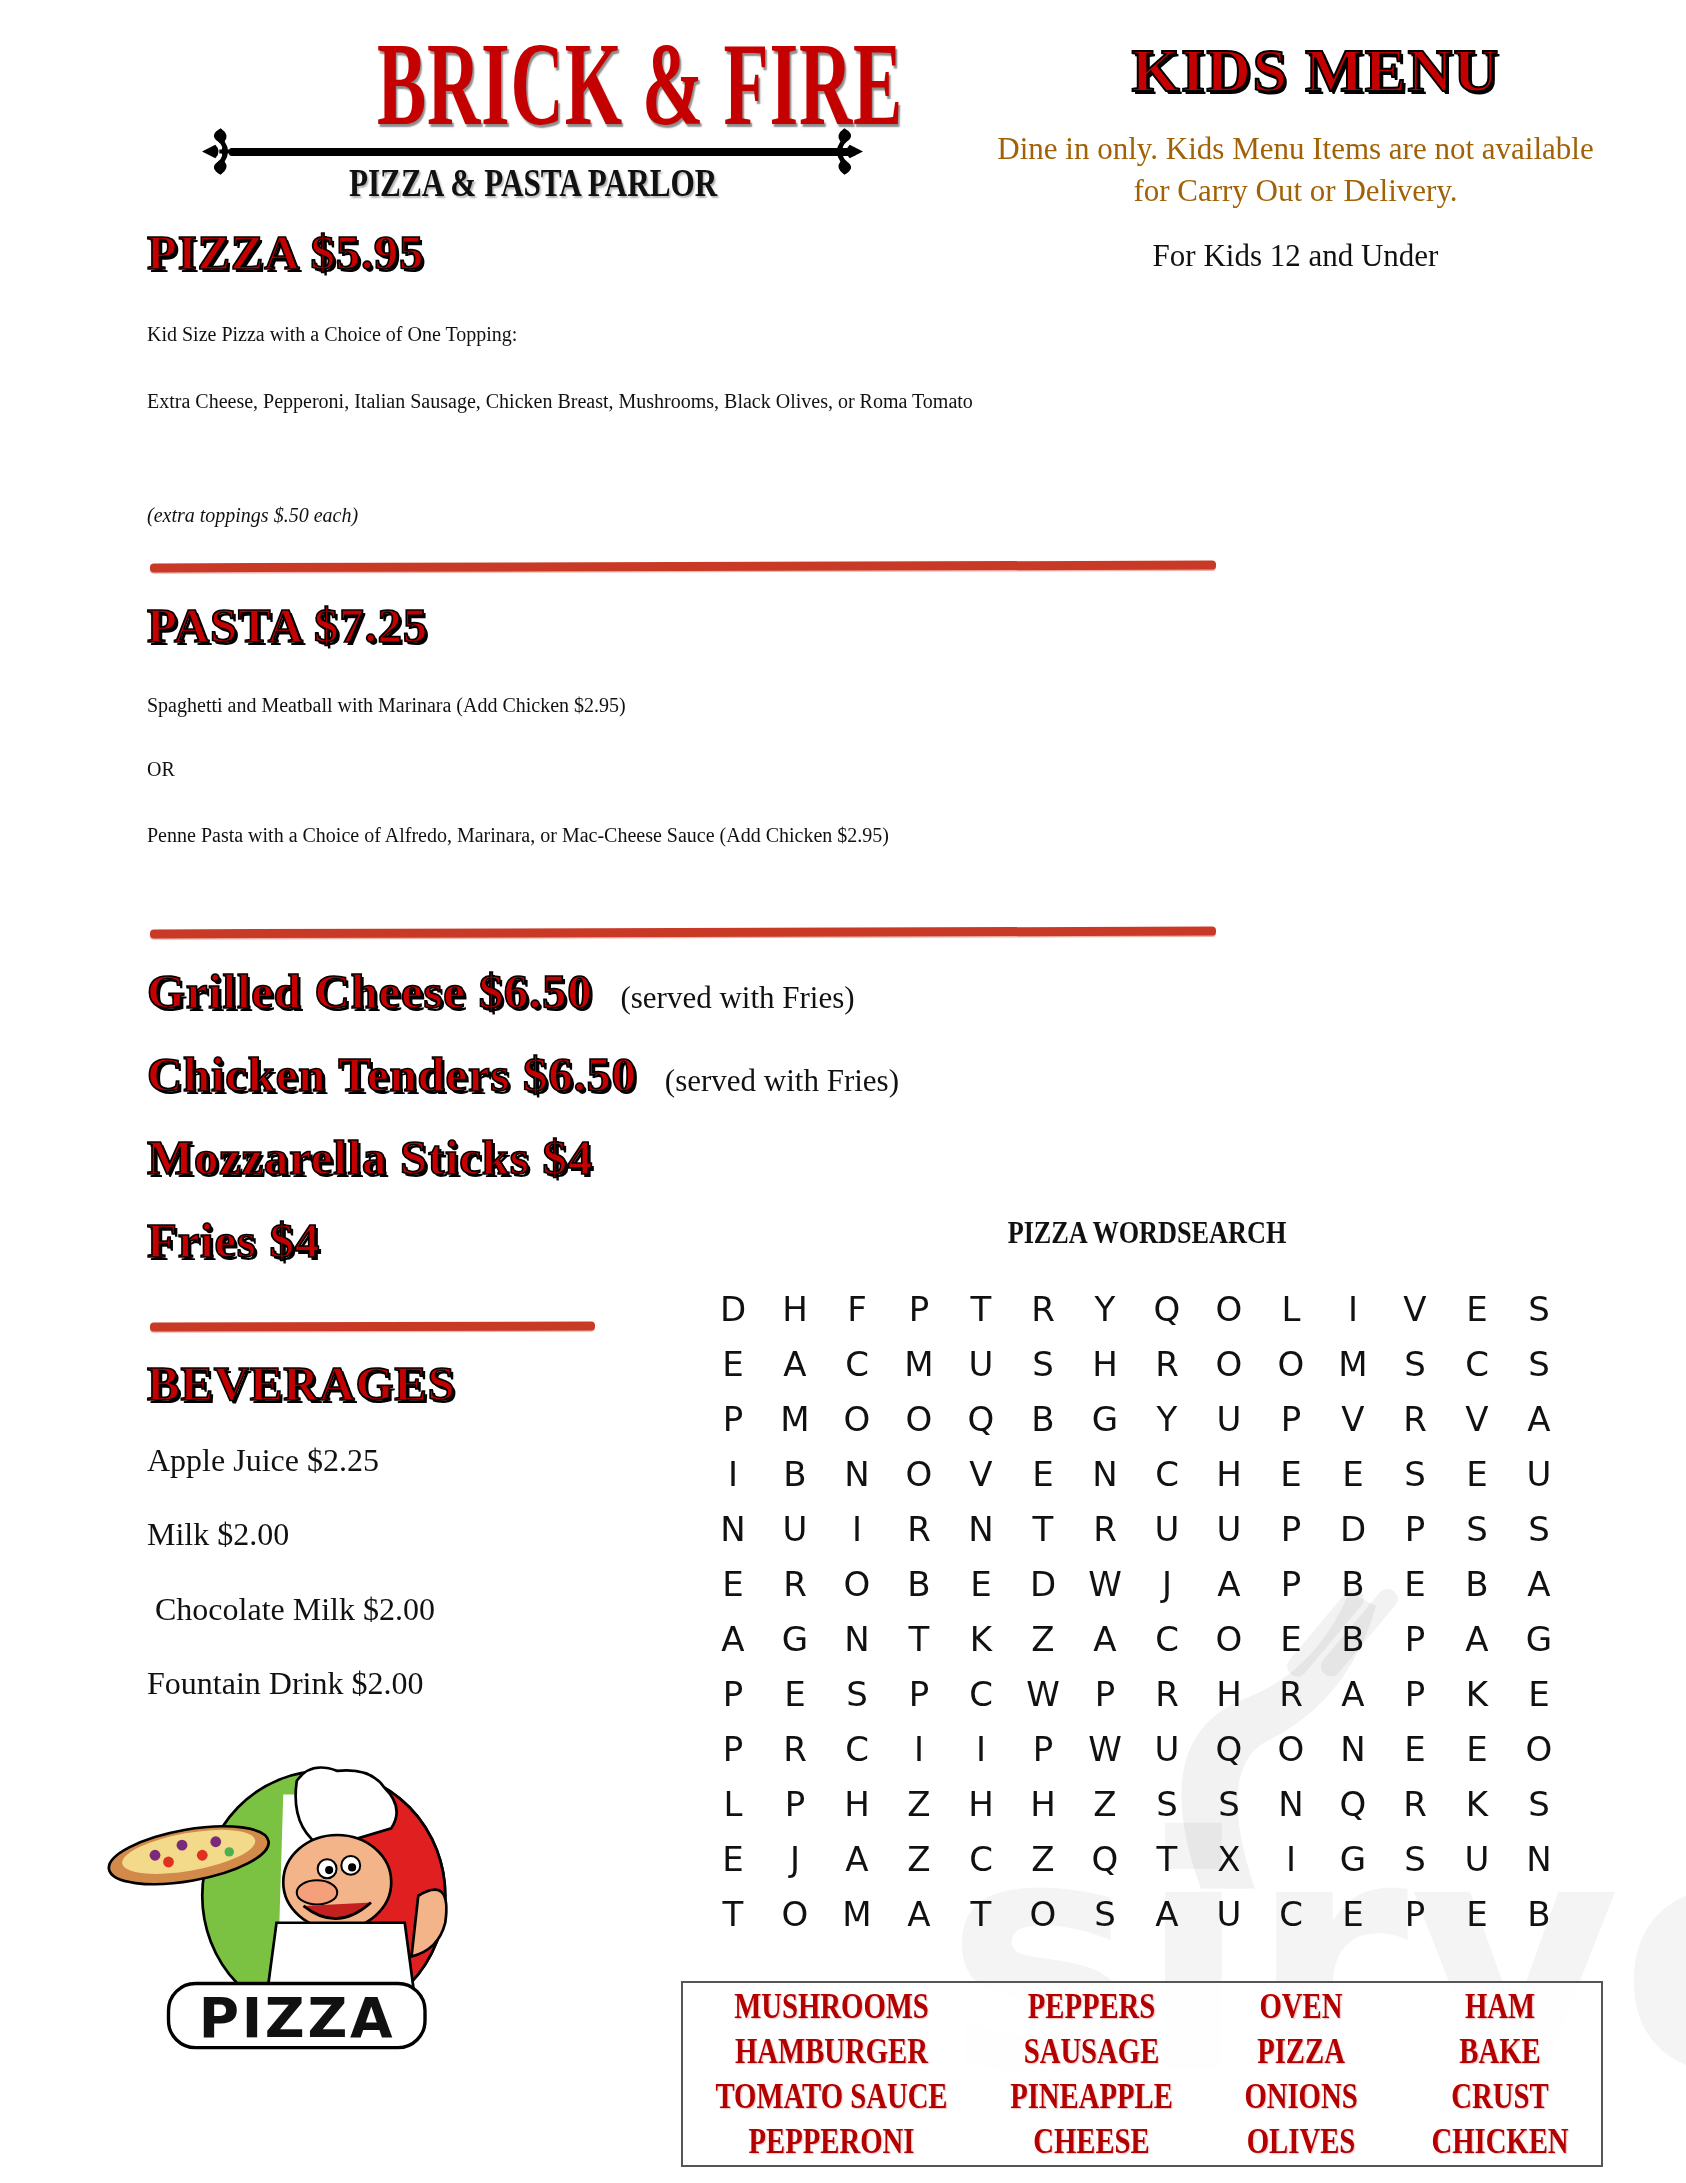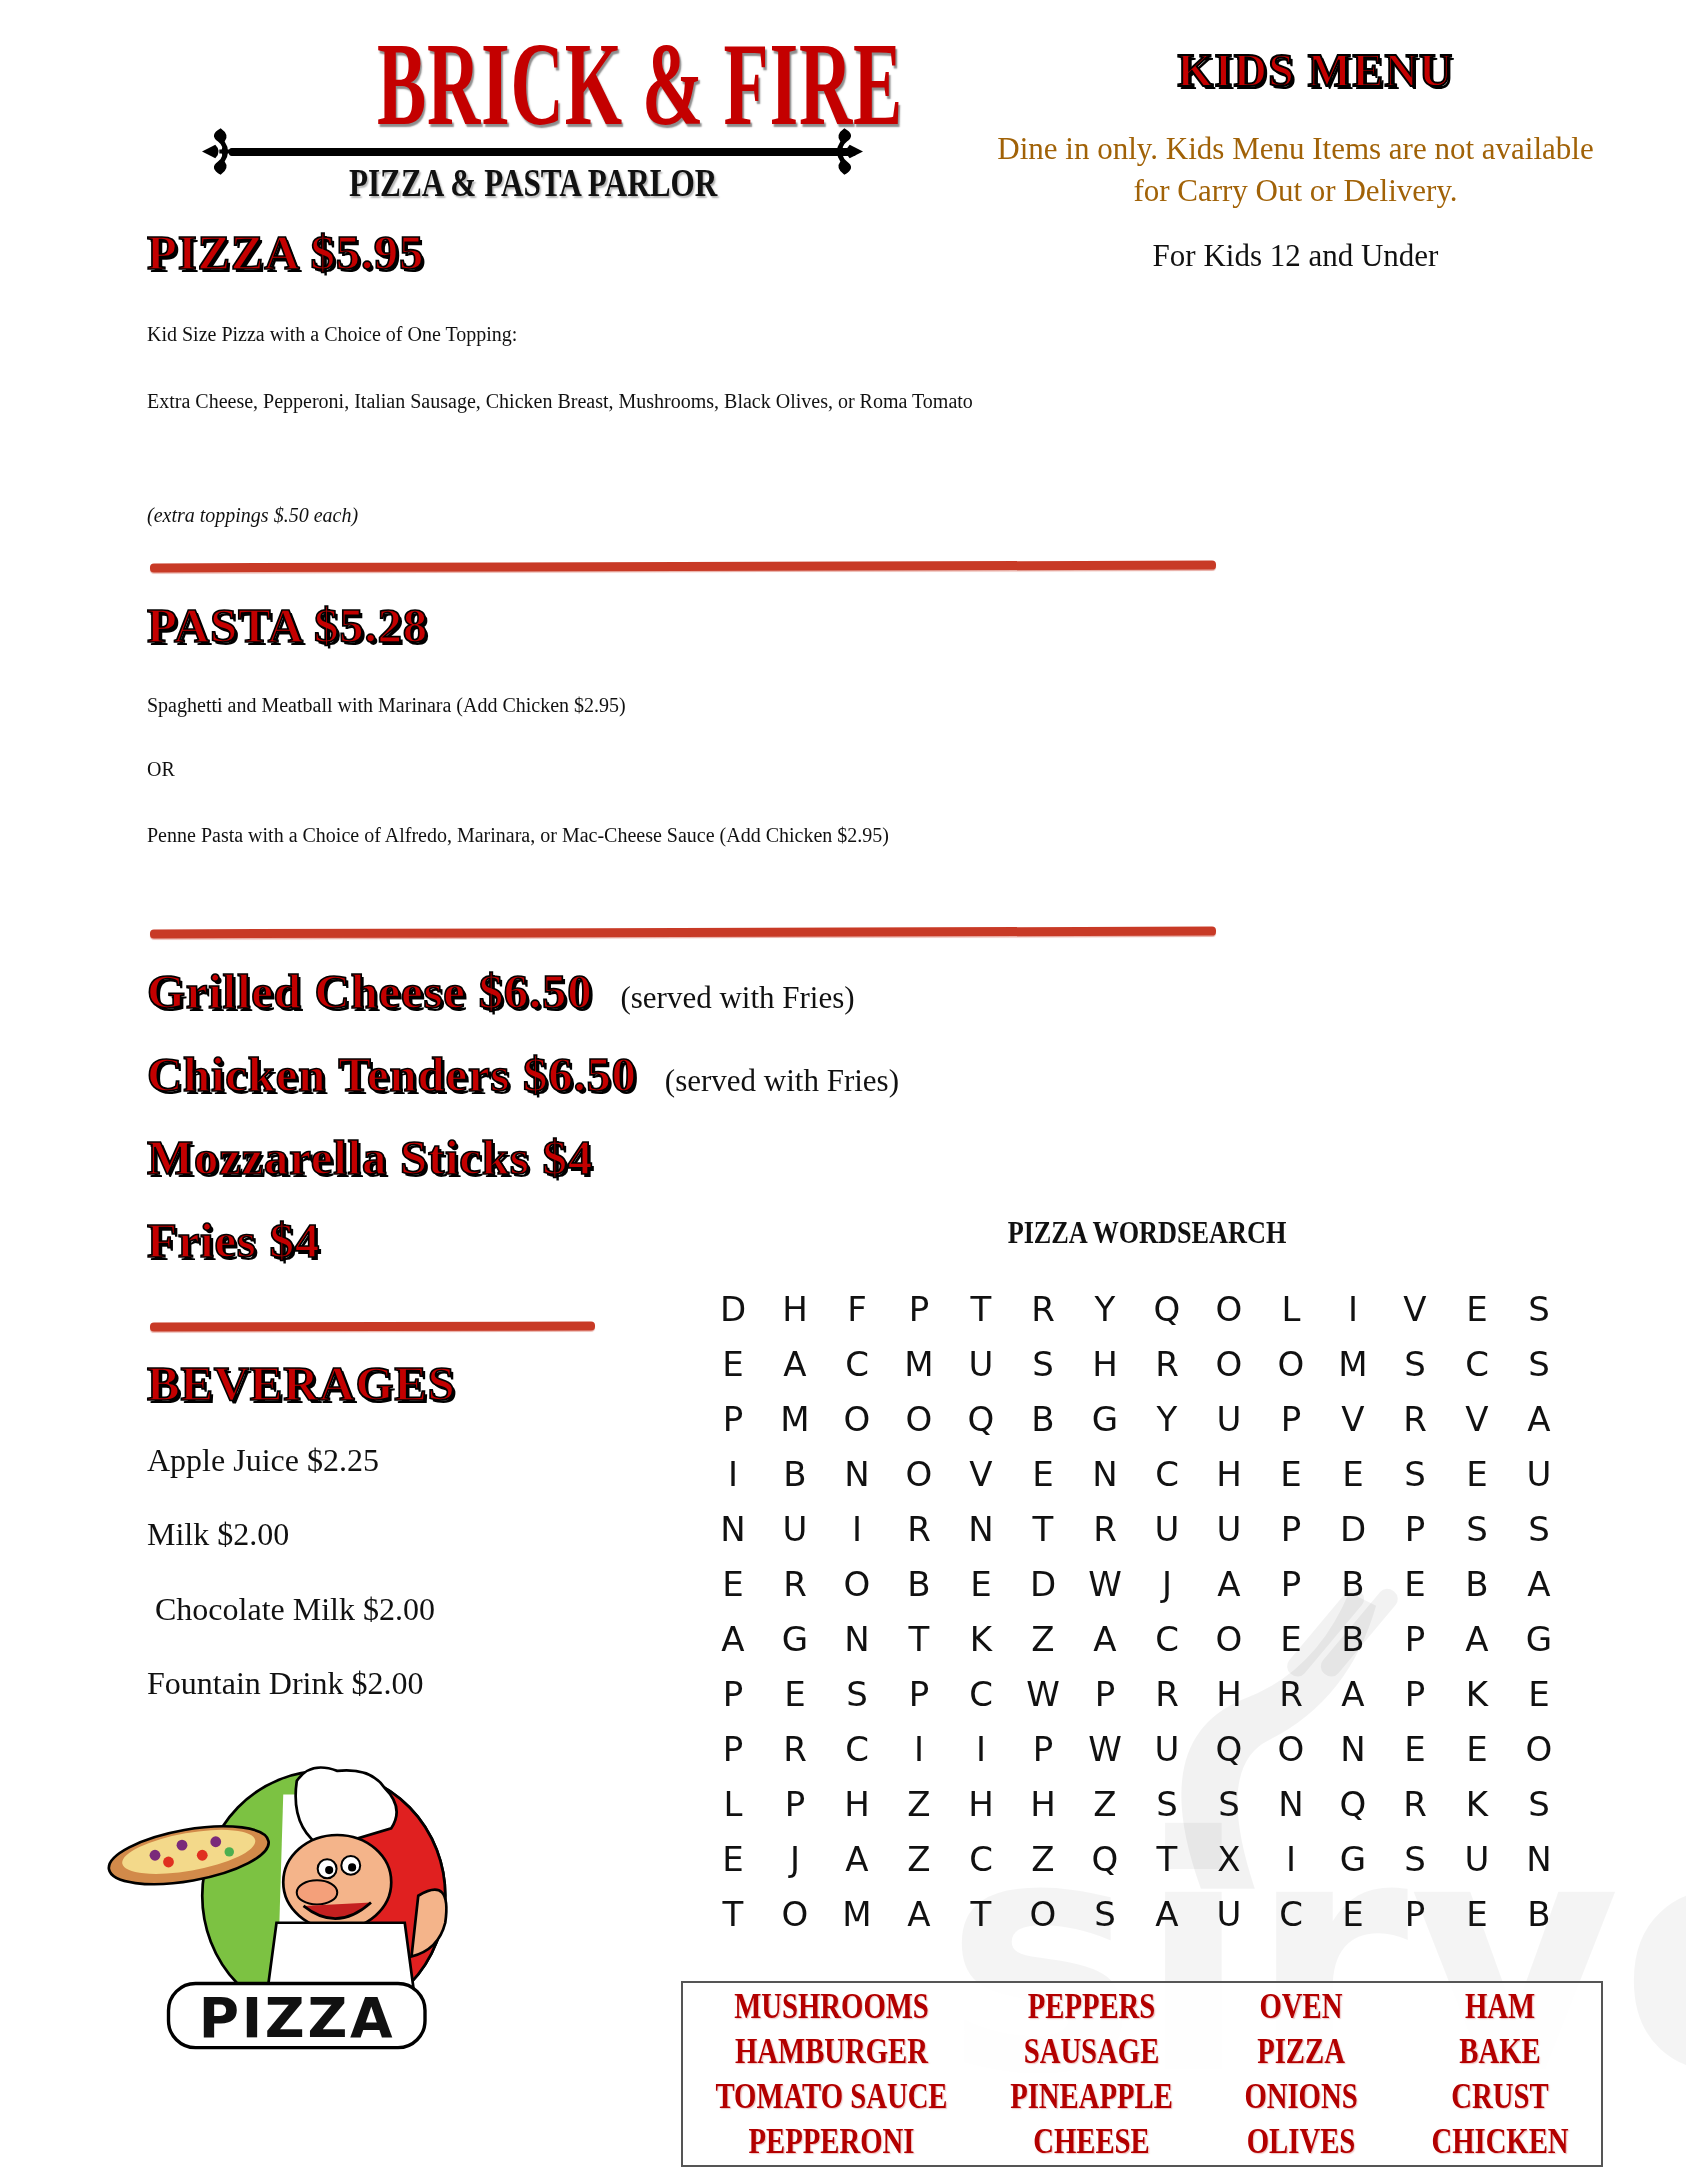--- a/index.html
+++ b/index.html
@@ -16,21 +16,21 @@
   .fleur { top: 121px; width: 40px; height: 61px; }
   .fleur.left { left: 202px; }
   .fleur.right { left: 823px; }
   .logo-sub { left: 297px; top: 161px; width: 472px; text-align: center;
     font-weight: bold; font-size: 40px; line-height: 43px; color: #111;
     transform: scaleX(0.78); transform-origin: center top; white-space: nowrap;
     text-shadow: 2px 2px 2px rgba(0,0,0,0.3); }
 
   
   .kids-title { left: 1012px; top: 37px; width: 607px; text-align: center;
-    font-weight: bold; font-size: 46px; line-height: 67px; color: #c40000;
+    font-weight: bold; font-size: 62px; line-height: 67px; color: #c40000;
     -webkit-text-stroke: 2px #000; text-shadow: 2.7px 2.7px 0 #000; letter-spacing: 1.3px; white-space: nowrap; }
   .kids-note { left: 985px; top: 128px; width: 621px; text-align: center;
     font-size: 31px; line-height: 42px; color: #a16207; }
   .kids-age { left: 985px; top: 236px; width: 621px; text-align: center;
     font-size: 31px; line-height: 40px; color: #111; }
 
   
   .heading { font-weight: bold; color: #c40000; -webkit-text-stroke: 1.7px #000;
     text-shadow: 2.7px 2.7px 0 #000; white-space: nowrap; letter-spacing: 0.7px; }
   .h-large { font-size: 49px; line-height: 54px; }
@@ -88,21 +88,21 @@
 <div class="abs kids-title">KIDS MENU</div>
 <div class="abs kids-note">Dine in only.  Kids Menu Items are not available for Carry Out or Delivery.</div>
 <div class="abs kids-age">For Kids 12 and Under</div>
 
 <div class="abs heading h-large" style="left:147px; top:226px;">PIZZA $5.95</div>
 <div class="abs body-text" style="left:147px; top:312px; width:1282px;">Kid Size Pizza with a Choice of One Topping:</div>
 <div class="abs body-text" style="left:147px; top:379px; width:1417px;">Extra Cheese, Pepperoni, Italian Sausage, Chicken Breast, Mushrooms, Black Olives, or Roma Tomato</div>
 <div class="abs body-text italic" style="left:147px; top:493px;">(extra toppings $.50 each)</div>
 <div class="abs divider" style="left:150px; top:562px; width:1066px;"></div>
 
-<div class="abs heading h-large" style="left:147px; top:599px;">PASTA $5.28</div>
+<div class="abs heading h-large" style="left:147px; top:599px;">PASTA $7.25</div>
 <div class="abs body-text" style="left:147px; top:683px; width:1349px;">Spaghetti and Meatball with Marinara (Add Chicken $2.95)</div>
 <div class="abs body-text" style="left:147px; top:747px;">OR</div>
 <div class="abs body-text" style="left:147px; top:813px; width:1147px;">Penne Pasta with a Choice of Alfredo, Marinara, or Mac-Cheese Sauce (Add Chicken $2.95)</div>
 <div class="abs divider" style="left:150px; top:928px; width:1066px;"></div>
 
 <div class="abs item-row" style="left:147px; top:965px;">
   <span class="heading h-large">Grilled Cheese $6.50</span><span class="note">(served with Fries)</span>
 </div>
 <div class="abs item-row" style="left:147px; top:1048px;">
   <span class="heading h-large">Chicken Tenders $6.50</span><span class="note">(served with Fries)</span>

